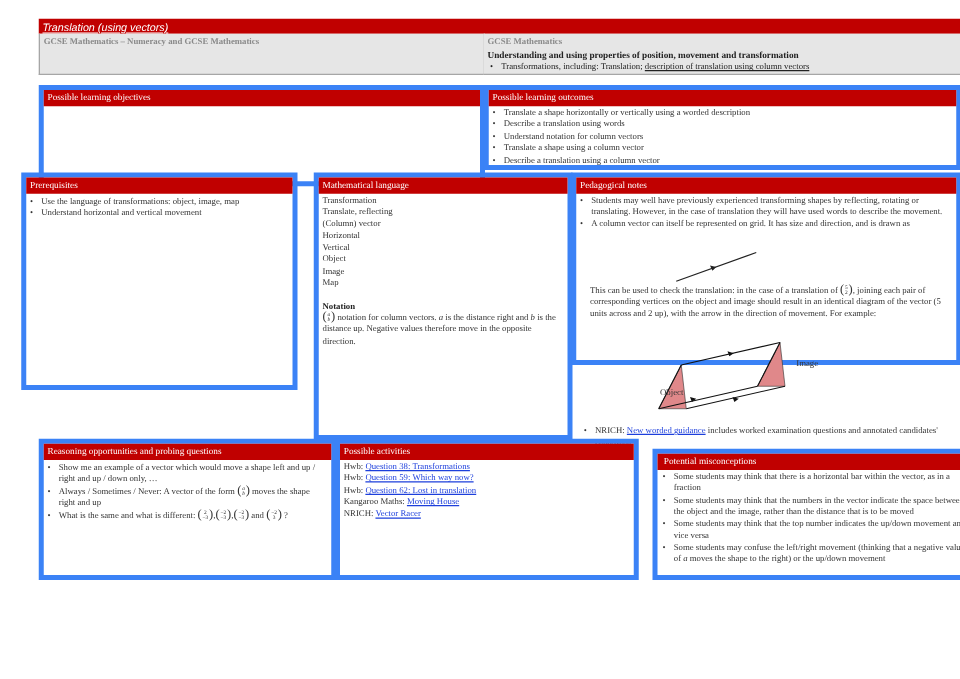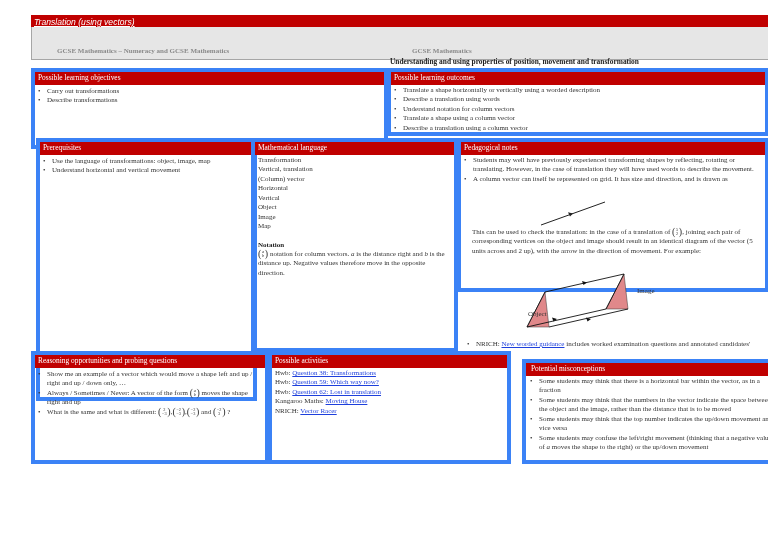--- a/index.html
+++ b/index.html
@@ -5,21 +5,21 @@
   html, body { margin:0; padding:0; background:#fff; }
   body { width:768px; height:543px; position:relative; font-family:"Liberation Serif","DejaVu Serif",serif; color:#333; font-size:7px; line-height:1.35; overflow:hidden; }
   .abs { position:absolute; box-sizing:border-box; }
   .hdr { background:#c00000; color:#fff; font-size:7.4px; padding:1px 3px; height:11px; line-height:10px; white-space:nowrap; overflow:hidden; }
   .title-hdr { font-style:italic; font-family:"Liberation Sans","DejaVu Sans",sans-serif; font-size:8.6px; height:12px; line-height:12px; }
   .grey { background:#e6e6e6; border:1px solid #a6a6a6; border-top:none; }
   .box { border:4px solid #3b82f6; }
   ul { margin:0; padding:0 0 0 11px; list-style:none; }
   li { position:relative; margin:0; }
   li::before { content:"\2022"; position:absolute; left:-9px; top:0; font-size:7px; }
-  .sub { color:#8a8a8a; font-weight:bold; font-size:7px; padding:20px 3px;margin-left:22px; }
+  .sub { color:#8a8a8a; font-weight:bold; font-size:7px; padding:2px 3px; }
   .strong { color:#222; font-weight:bold; font-size:7.4px; padding:0 3px; }
   a, .link { color:#1d3fdc; text-decoration:underline; }
   .u { text-decoration:underline; }
   .vec { display:inline-flex; flex-direction:column; align-items:center; font-size:4.3px; line-height:4.4px; vertical-align:middle; padding:0 1px; position:relative; }
   .vec::before, .vec::after { position:absolute; top:-1px; font-size:10px; line-height:10px; }
   .vec::before { content:"("; left:-3px; }
   .vec::after { content:")"; right:-3px; }
   .vecwrap { display:inline-block; padding:0 3px; }
   .cell { padding:2px 3px; }
 </style>
@@ -36,50 +36,46 @@
 <div class="abs grey" style="left:387px; top:27px; width:382px; height:33px; border-left:none;">
   <div class="sub" style="padding-bottom:1px;">GCSE Mathematics</div>
   <div class="strong">Understanding and using properties of position, movement and transformation</div>
   <ul style="padding-left:14px; color:#222;">
     <li><span>Transformations, including: Translation; </span><span class="u">description of translation using column vectors</span></li>
   </ul>
 </div>
 
 <div class="abs box" style="left:31px; top:68px; width:357px; height:81px;">
   <div class="hdr">Possible learning objectives</div>
-  <ul class="cell" style="padding-left:12px;">
-    <li>Carry out transformations</li>
-    <li>Describe transformations</li>
-  </ul>
 </div>
 
 <div class="abs box" style="left:387px; top:68px; width:382px; height:68px;">
   <div class="hdr">Possible learning outcomes</div>
   <ul class="cell" style="padding-left:12px; padding-top:1px;">
     <li>Translate a shape horizontally or vertically using a worded description</li>
     <li>Describe a translation using words</li>
     <li>Understand notation for column vectors</li>
     <li>Translate a shape using a column vector</li>
     <li>Describe a translation using a column vector</li>
   </ul>
 </div>
 
-<div class="abs box" style="left:36px; top:138px; width:221px; height:263px;">
+<div class="abs box" style="left:17px; top:138px; width:221px; height:174px;">
   <div class="hdr">Prerequisites</div>
   <ul class="cell" style="padding-left:12px;">
     <li>Use the language of transformations: object, image, map</li>
     <li>Understand horizontal and vertical movement</li>
   </ul>
 </div>
 
 <div class="abs box" style="left:251px; top:138px; width:207px; height:214px;">
   <div class="hdr">Mathematical language</div>
   <div class="cell" style="padding-top:1px;">
     <div>Transformation</div>
-    <div>Vertical, translation</div>
+    <div>Translate, reflecting</div>
     <div>(Column) vector</div>
     <div>Horizontal</div>
     <div>Vertical</div>
     <div>Object</div>
     <div>Image</div>
     <div>Map</div>
     <div style="height:9px;"></div>
     <div style="font-weight:bold; color:#222;">Notation</div>
     <div><span class="vecwrap" style="padding-left:3px;"><span class="vec">
             <i>a</i>

